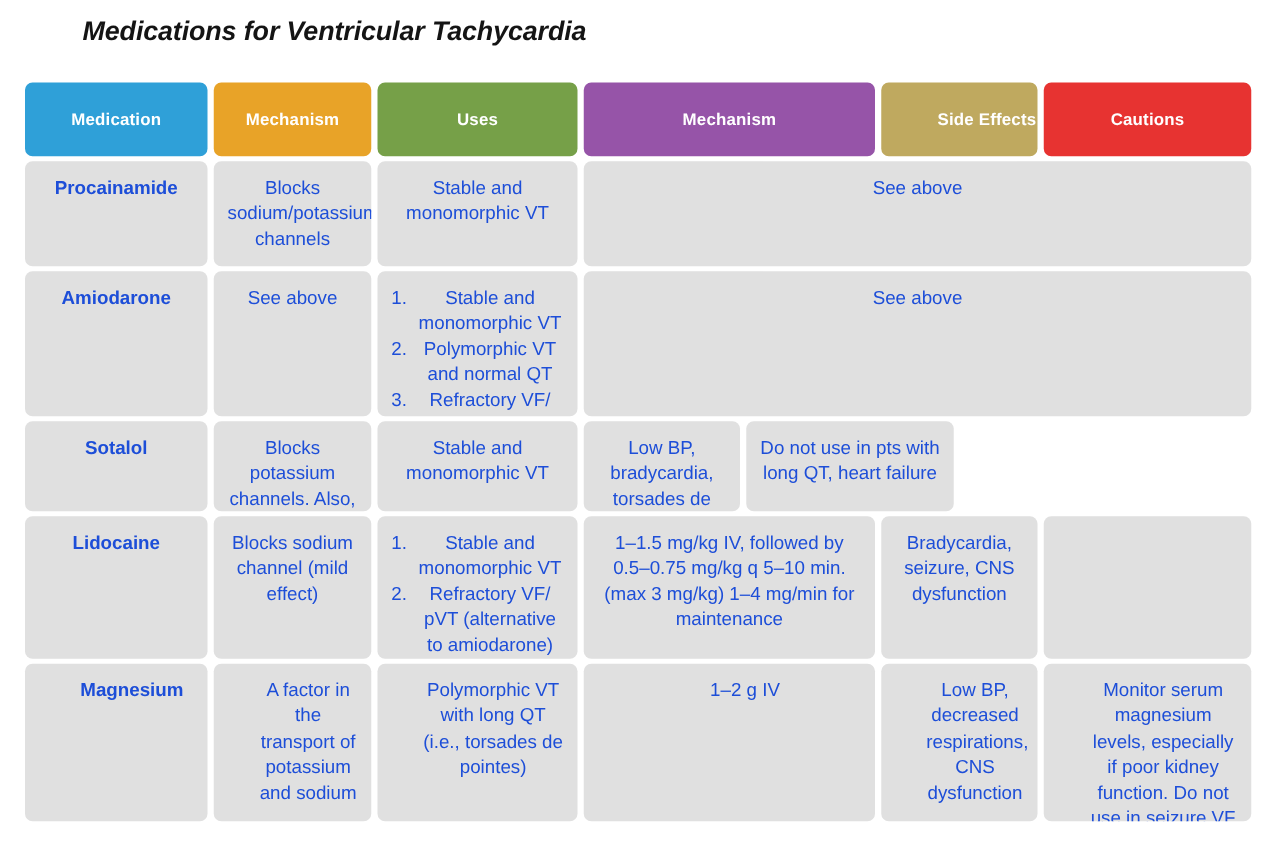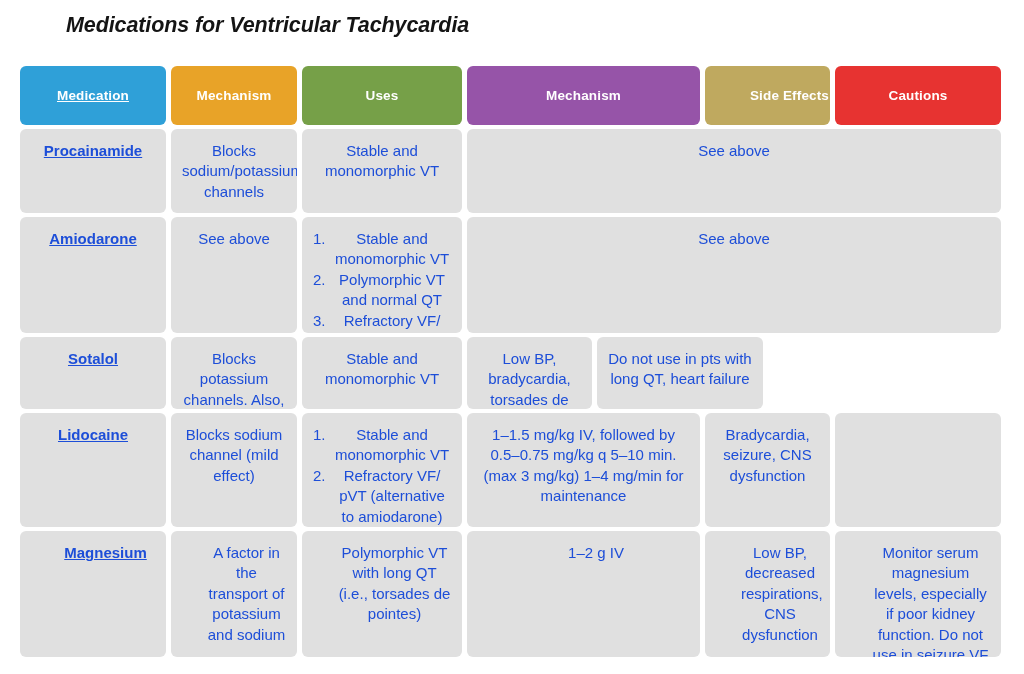--- a/index.html
+++ b/index.html
@@ -49,21 +49,21 @@
 
   .cell {
     border-radius: 6px;
     box-sizing: border-box;
     margin-right: 5px;
     overflow: hidden;
   }
   .cell:last-child { margin-right: 0; }
 
   
-  .c0 { width: 146px; flex: 0 0 146px; text-decoration: underline; }
+  .c0 { width: 146px; flex: 0 0 146px; }
   .c1 { width: 126px; flex: 0 0 126px; }
   .c2 { width: 160px; flex: 0 0 160px; }
   .c3 { width: 233px; flex: 0 0 233px; }
   .c4 { width: 125px; flex: 0 0 125px; padding-left: 44px; }
   .c5 { width: 166px; flex: 0 0 166px; }
   
   .cspan3 { width: 534px; flex: 0 0 534px; }
 
   
   .header .cell {

